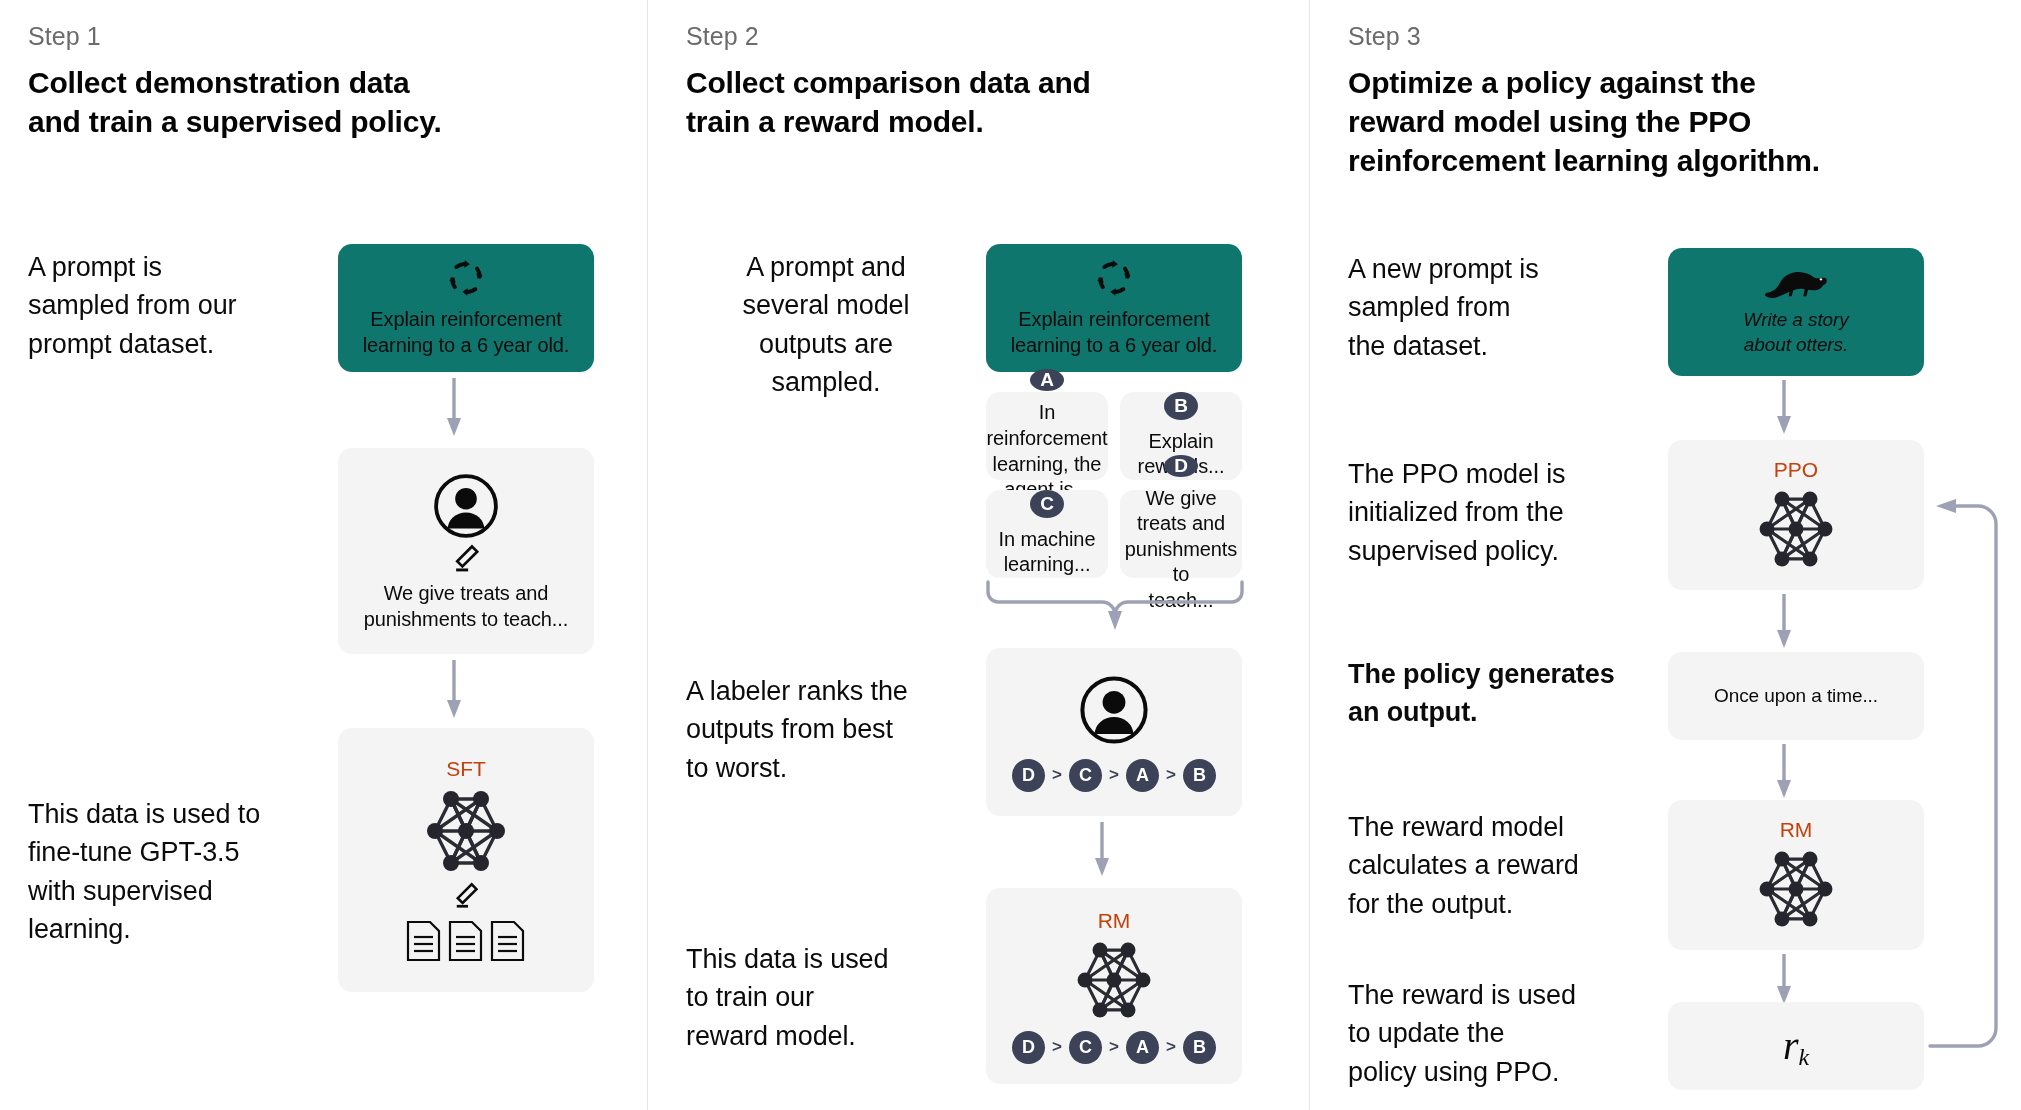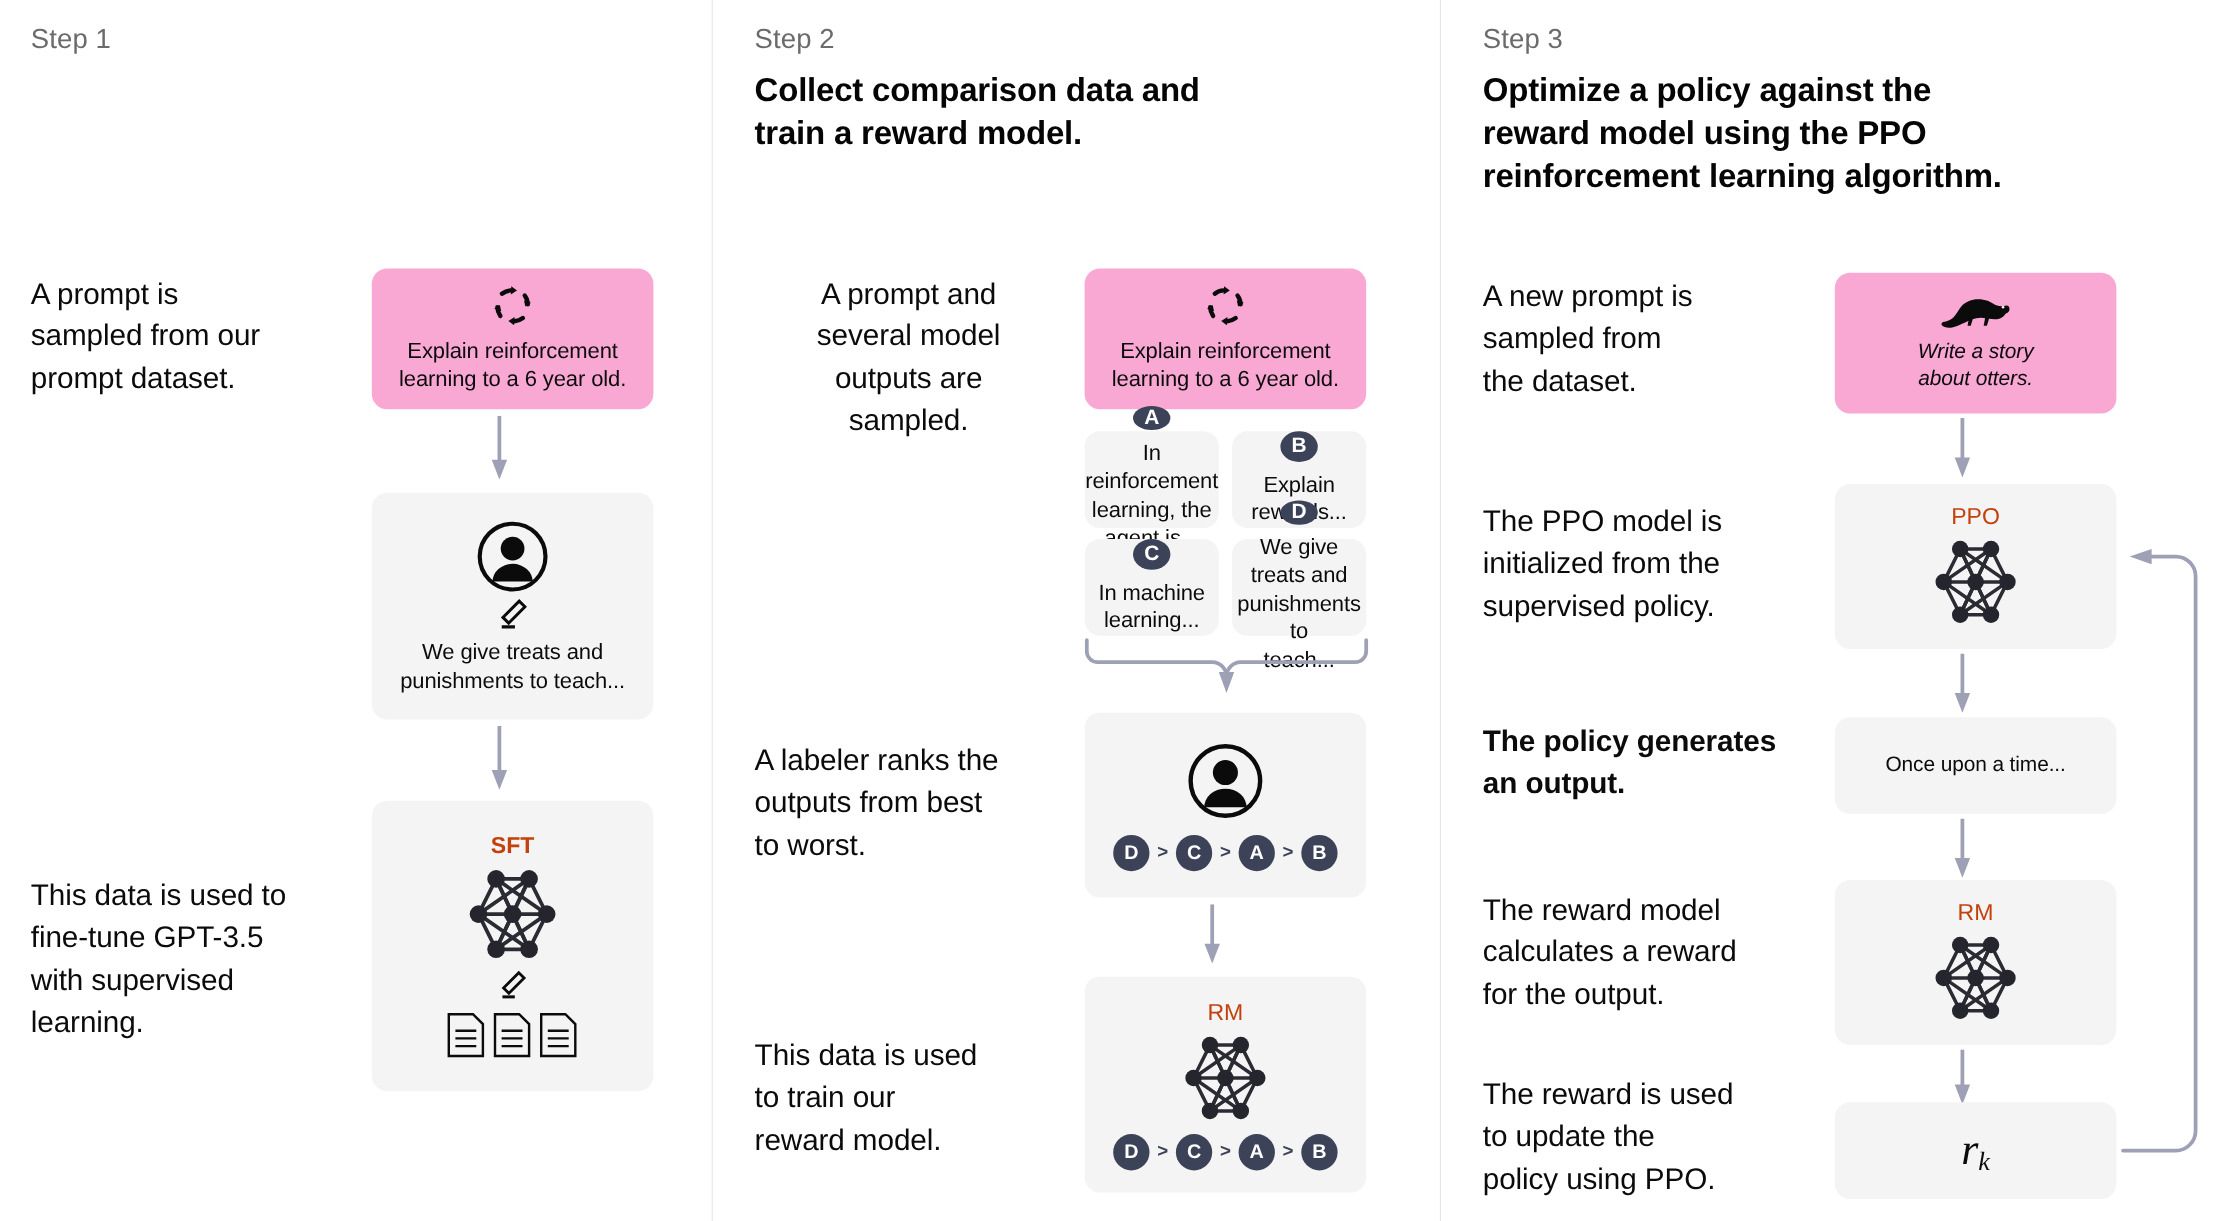--- a/index.html
+++ b/index.html
@@ -34,21 +34,21 @@
     position: absolute; font-size: 27px; line-height: 1.42;
     color: #0b0b0b; white-space: pre-line; letter-spacing: -0.1px;
   }
 
   
   .card {
     position: absolute; border-radius: 14px;
     display: flex; flex-direction: column; align-items: center;
     justify-content: center; text-align: center;
   }
-  .card.green { background: #f9a8d4; }
+  .card.green { background: #0f766e; }
   .card.grey  { background: #f4f4f4; }
 
   .card-cap {
     font-size: 20px; line-height: 1.30; color: #0b0b0b;
     padding: 0 10px; white-space: pre-line; letter-spacing: -0.1px;
   }
   .card-cap.sm { font-size: 20px; line-height: 1.28; }
   .card-cap.md { font-size: 19px; }
   .net-label { font-size: 21px; color: #c2410c; margin-bottom: 4px; }
 
@@ -79,20 +79,22 @@
 </head>
 <body>
 
 <div class="board">
 
   <div class="divider d1"></div>
   <div class="divider d2"></div>
 
   <div class="column col1">
     <div class="step-label">Step 1</div>
+    <div class="step-title">Collect demonstration data
+and train a supervised policy.</div>
 
     <div class="body-text" style="left:28px; top:248px; width:290px;">A prompt is
 sampled from our
 prompt dataset.</div>
     <div class="body-text" style="left:28px; top:795px; width:320px;">This data is used to
 fine-tune GPT-3.5
 with supervised
 learning.</div>
 
     <div class="card green" style="left:338px; top:244px; width:256px; height:128px;">
@@ -129,21 +131,21 @@
       </svg>
       <div class="card-cap" style="margin-top:5px;">We give treats and
 punishments to teach...</div>
     </div>
 
     <svg class="arrow" style="left:444px; top:660px;" width="20" height="60" viewBox="0 0 20 60">
       <line x1="10" y1="0" x2="10" y2="44" stroke="#9ea0b5" stroke-width="3.4"></line>
       <path d="M3 40 L17 40 L10 58 Z" fill="#9ea0b5"></path>
     </svg>
 
-    <div class="card grey" style="left:338px; top:728px; width:256px; height:264px;font-weight:bold;">
+    <div class="card grey" style="left:338px; top:728px; width:256px; height:264px;">
       <div class="net-label">SFT</div>
       <svg class="icon" width="106" height="92" viewBox="0 0 106 92">
         <g stroke="#2b2b33" stroke-width="3.4" stroke-linecap="round">
           <line x1="22" y1="46" x2="38" y2="14"></line>
             <line x1="22" y1="46" x2="38" y2="78"></line>
           <line x1="22" y1="46" x2="53" y2="46"></line>
             <line x1="22" y1="46" x2="68" y2="14"></line>
           <line x1="22" y1="46" x2="68" y2="78"></line>
           <line x1="38" y1="14" x2="68" y2="14"></line>
             <line x1="38" y1="14" x2="53" y2="46"></line>

